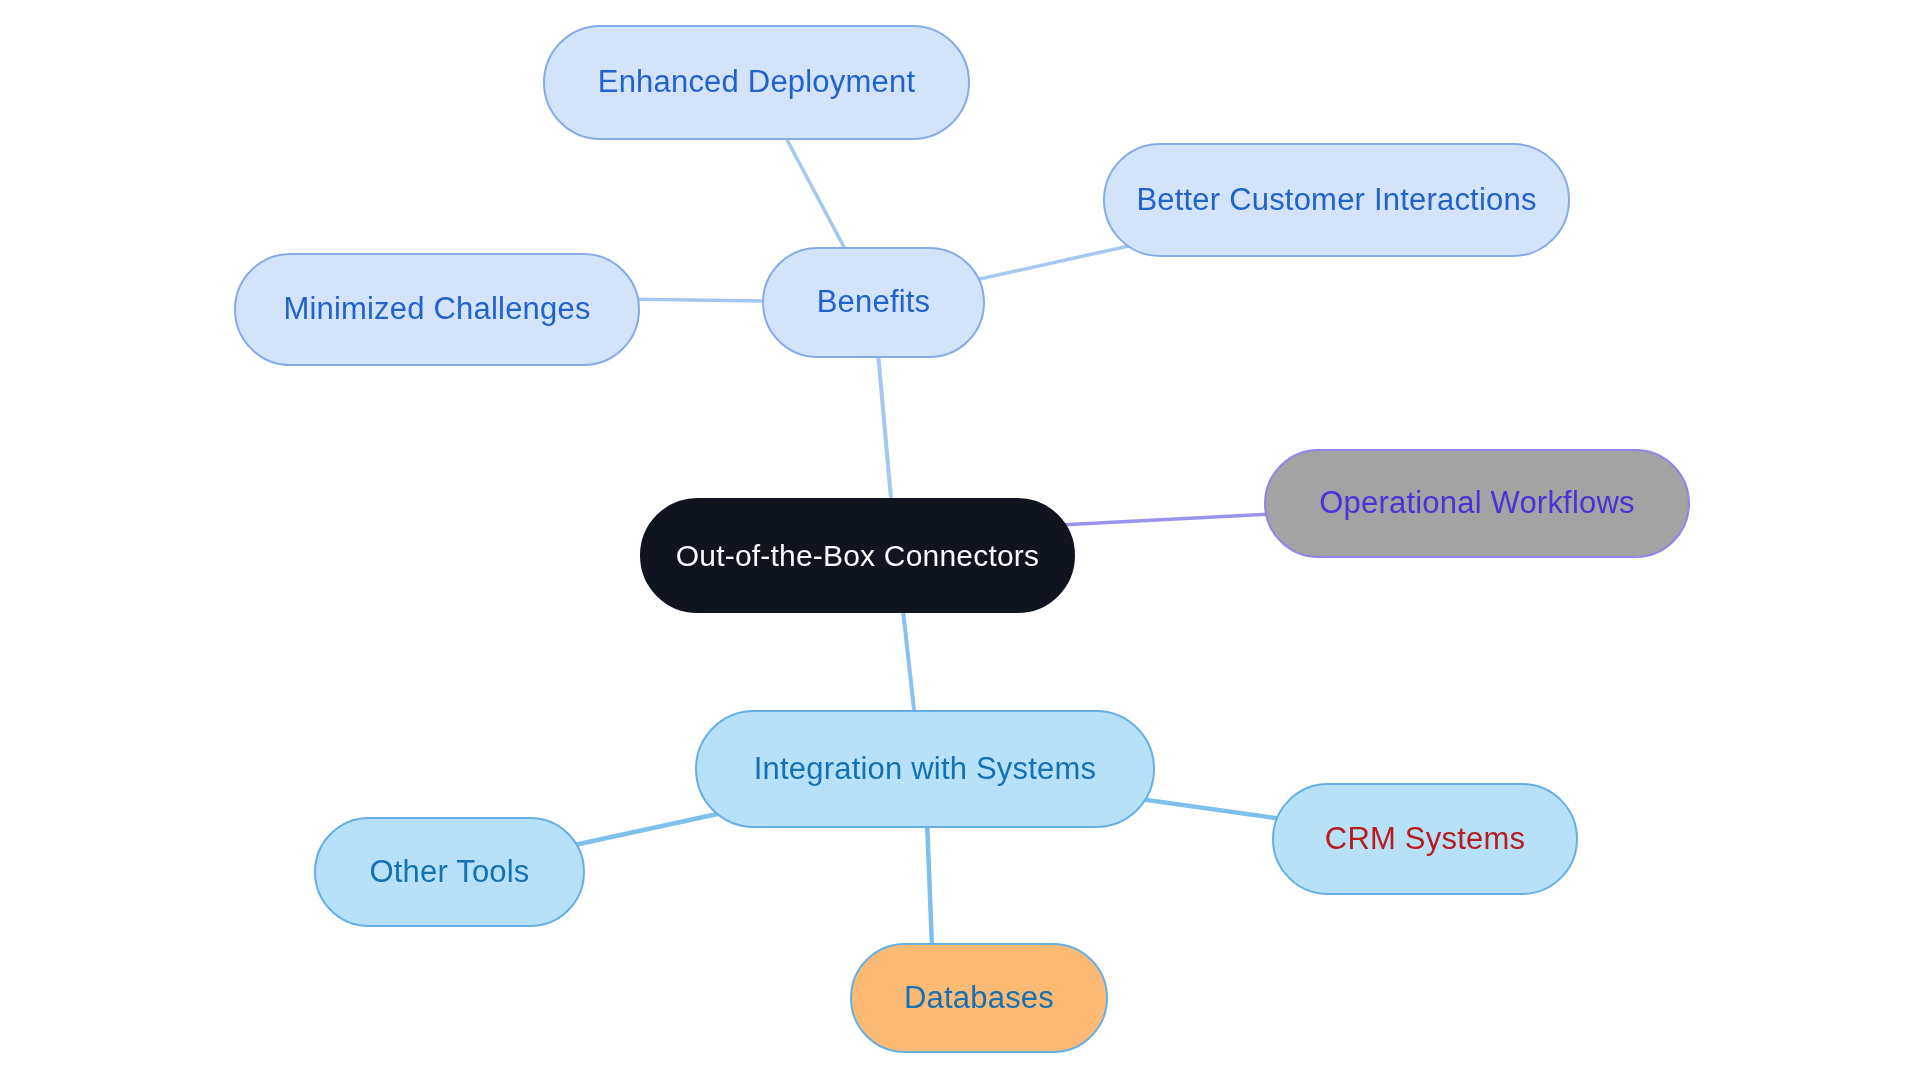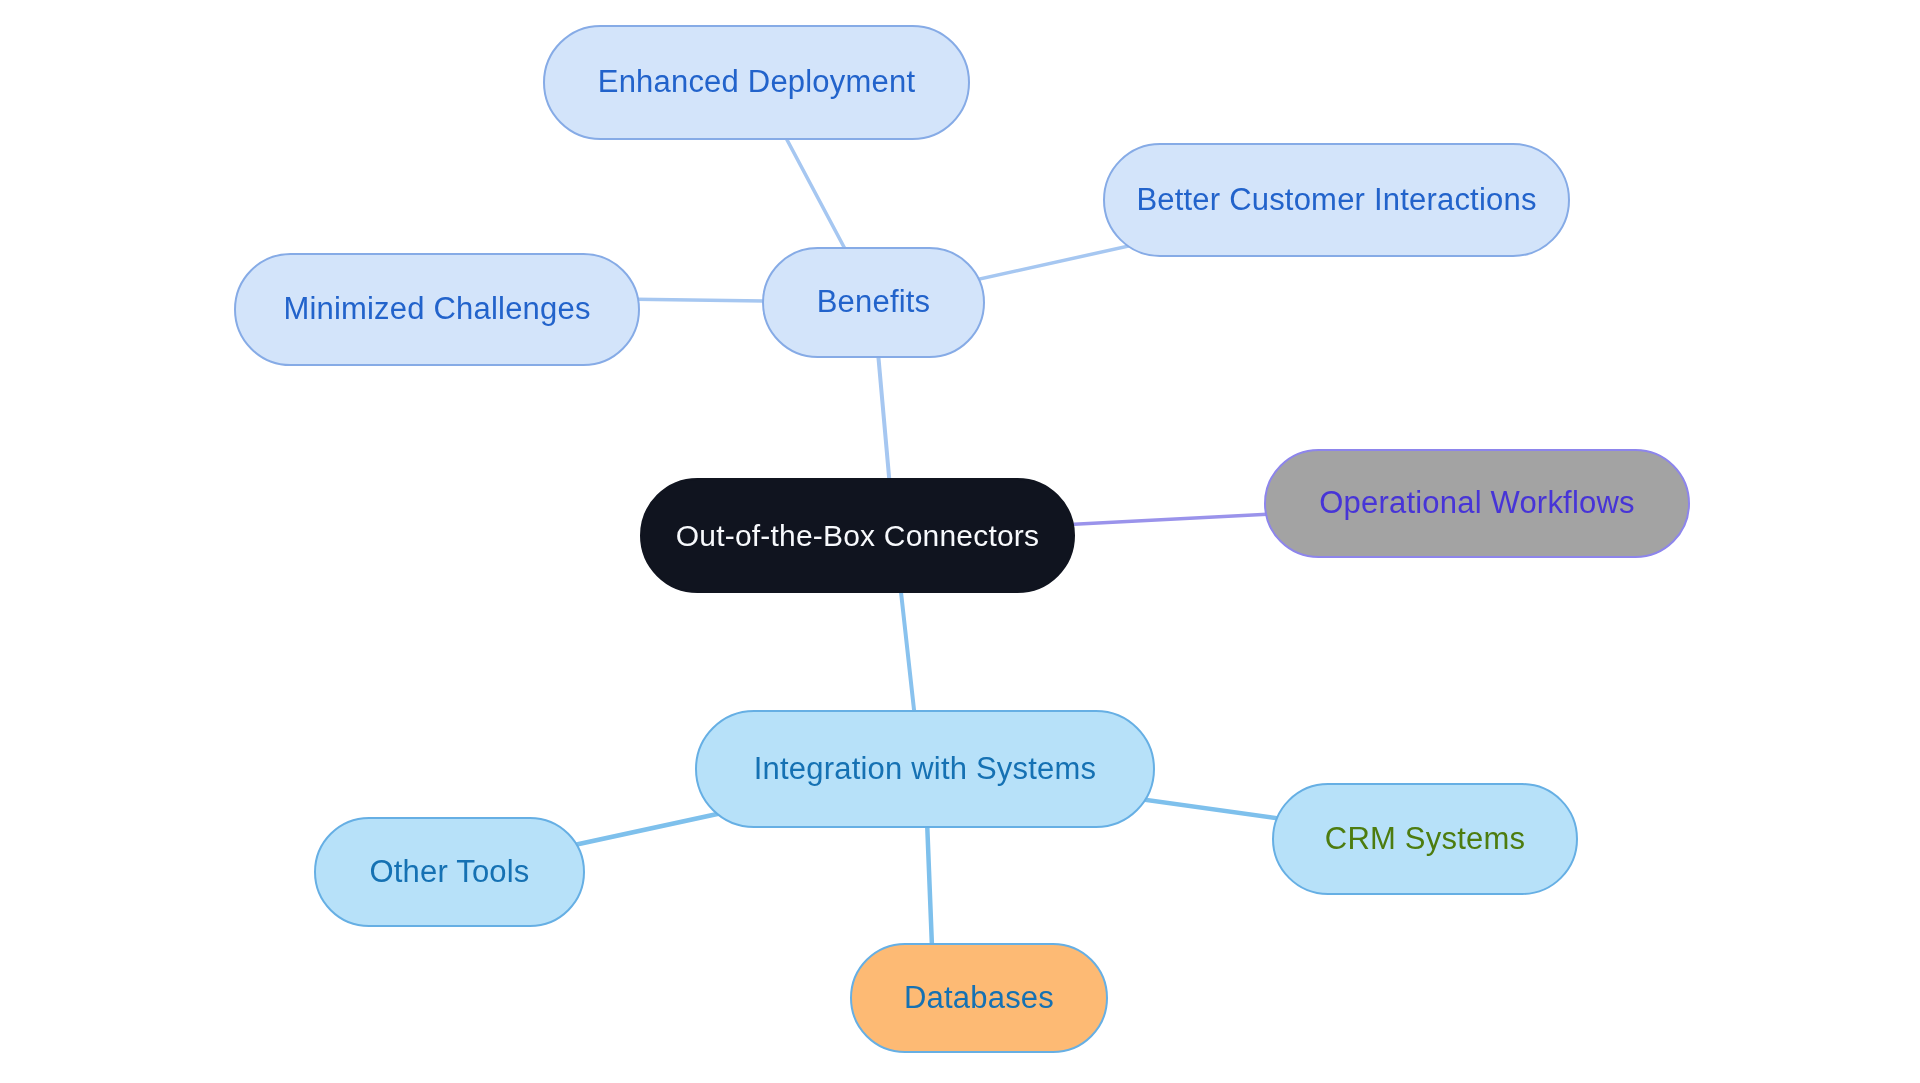--- a/index.html
+++ b/index.html
@@ -49,21 +49,21 @@
       <line x1="873.5" y1="302.5" x2="437" y2="296.5" stroke="#A6C7F1" stroke-width="3.5" stroke-linecap="round"></line>
       <line x1="873.5" y1="302.5" x2="1336.5" y2="200" stroke="#A6C7F1" stroke-width="3.5" stroke-linecap="round"></line>
       <line x1="876" y1="330" x2="892" y2="510" stroke="#A6C7F1" stroke-width="4" stroke-linecap="round"></line>
       <line x1="857.5" y1="535.5" x2="1477" y2="503.5" stroke="#9A93EB" stroke-width="3.5" stroke-linecap="round"></line>
       <line x1="897" y1="556" x2="924" y2="800" stroke="#89C2EE" stroke-width="4" stroke-linecap="round"></line>
       <line x1="925" y1="769" x2="449.5" y2="872" stroke="#7EC0EC" stroke-width="4.5" stroke-linecap="round"></line>
       <line x1="925" y1="769" x2="934" y2="998" stroke="#7EC0EC" stroke-width="4.5" stroke-linecap="round"></line>
       <line x1="925" y1="769" x2="1425" y2="839" stroke="#7EC0EC" stroke-width="4.5" stroke-linecap="round"></line>
     </svg>
   <div id="nodes-layer">
-      <div class="node" style="left: 640px; top: 478px; width: 435px; height: 115px; background: rgb(16, 20, 31); border-color: rgb(16, 20, 31); color: rgb(247, 249, 252); font-size: 30px;">
+      <div class="node" style="left: 640px; top: 498px; width: 435px; height: 115px; background: rgb(16, 20, 31); border-color: rgb(16, 20, 31); color: rgb(247, 249, 252); font-size: 30px;">
         <span>Out-of-the-Box Connectors</span>
       </div>
       <div class="node" style="left: 762px; top: 247px; width: 223px; height: 111px; background: rgb(211, 228, 250); border-color: rgb(134, 171, 230); color: rgb(34, 99, 203); font-size: 31px;">
         <span>Benefits</span>
       </div>
       <div class="node" style="left: 543px; top: 25px; width: 427px; height: 115px; background: rgb(211, 228, 250); border-color: rgb(134, 171, 230); color: rgb(34, 99, 203); font-size: 31px; align-items: center;">
         <span>Enhanced Deployment</span>
       </div>
       <div class="node" style="left: 1103px; top: 143px; width: 467px; height: 114px; background: rgb(211, 228, 250); border-color: rgb(134, 171, 230); color: rgb(34, 99, 203); font-size: 31px;">
         <span>Better Customer Interactions</span>
@@ -76,17 +76,17 @@
       </div>
       <div class="node" style="left: 695px; top: 710px; width: 460px; height: 118px; background: rgb(183, 225, 249); border-color: rgb(102, 175, 228); color: rgb(21, 113, 179); font-size: 31px;">
         <span>Integration with Systems</span>
       </div>
       <div class="node" style="left: 314px; top: 817px; width: 271px; height: 110px; background: rgb(183, 225, 249); border-color: rgb(102, 175, 228); color: rgb(21, 113, 179); font-size: 31px;">
         <span>Other Tools</span>
       </div>
       <div class="node" style="left: 850px; top: 943px; width: 258px; height: 110px; background: #fdba74; border-color: rgb(102, 175, 228); color: rgb(21, 113, 179); font-size: 31px;">
         <span>Databases</span>
       </div>
-      <div class="node" style="left: 1272px; top: 783px; width: 306px; height: 112px; background: rgb(183, 225, 249); border-color: rgb(102, 175, 228); color: #4d7c0f; font-size: 31px;">
+      <div class="node" style="left: 1272px; top: 783px; width: 306px; height: 112px; background: rgb(183, 225, 249); border-color: rgb(102, 175, 228); color: #b91c1c; font-size: 31px;">
         <span>CRM Systems</span>
       </div>
     </div>
 </div>
 
 </body></html>

